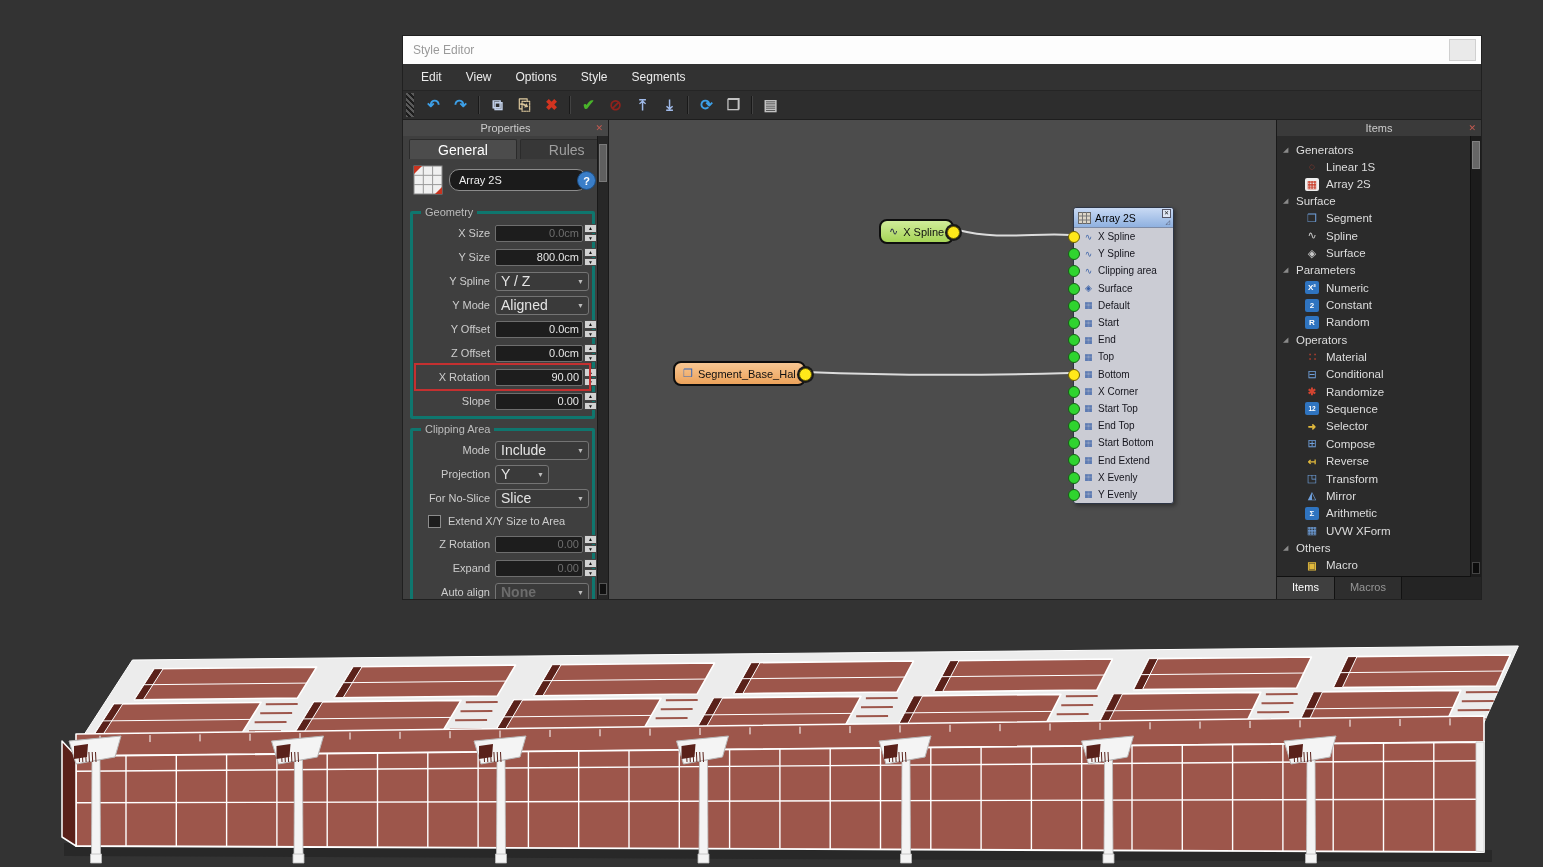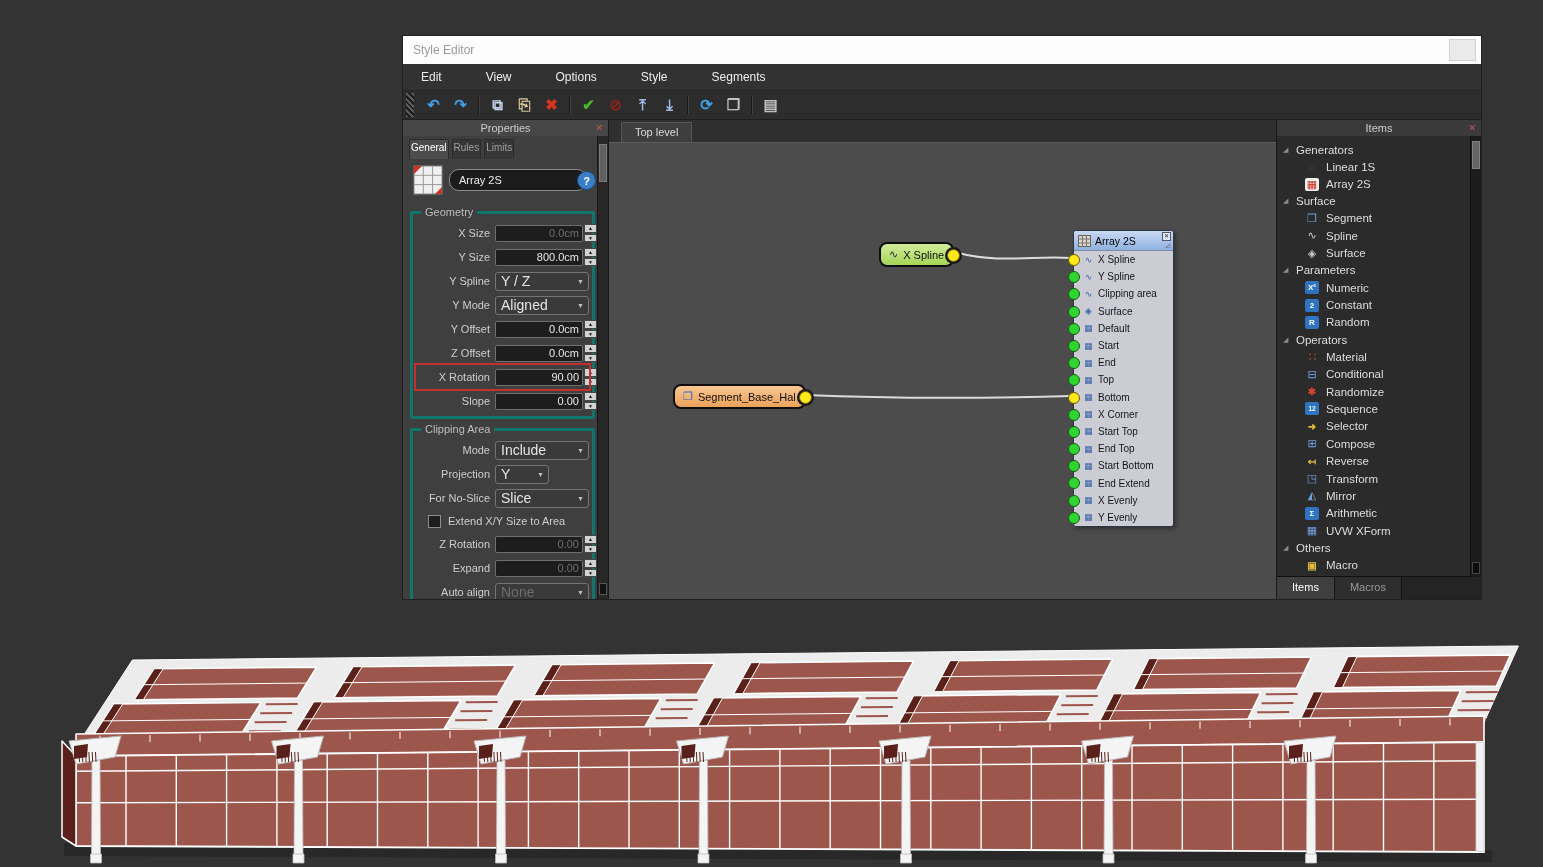--- a/index.html
+++ b/index.html
@@ -4,57 +4,57 @@
 <style>
   html,body{margin:0;padding:0;background:#333;}
   body{font-family:"Liberation Sans",sans-serif;}
   #stage{position:relative;width:1543px;height:867px;background:#333333;overflow:hidden;}
   #model{position:absolute;left:0;top:0;}
 
   
   #win{position:absolute;left:403px;top:36px;width:1078px;height:563px;display:flex;flex-direction:column;box-shadow:0 0 0 1px #202020;}
   .titlebar{height:28px;background:#fdfdfd;display:flex;align-items:center;padding:0 5px 0 10px;color:#9a9a9a;font-size:12px;flex:0 0 auto;}
   .tclose{margin-left:auto;width:25px;height:20px;background:#eaeaea;border:1px solid #d0d0d0;}
-  .menubar{height:26px;background:#323232;display:flex;align-items:center;padding-left:6px;border-bottom:1px solid #252525;flex:0 0 auto;gap:20px;}
+  .menubar{height:26px;background:#323232;display:flex;align-items:center;padding-left:6px;border-bottom:1px solid #252525;flex:0 0 auto;}
   .menubar .mi{color:#ececec;font-size:12px;padding:0 12px;height:100%;display:flex;align-items:center;}
   .toolbar{height:28px;background:#2d2d2d;display:flex;align-items:center;gap:2px;padding-left:3px;border-bottom:1px solid #1e1e1e;flex:0 0 auto;}
   .grip{width:8px;height:24px;margin-right:5px;background:repeating-linear-gradient(45deg,#5a5a5a 0 2px,#1d1d1d 2px 4px);}
   .tbtn{width:25px;height:22px;display:flex;align-items:center;justify-content:center;font-size:15px;font-weight:bold;}
   .tsep{width:1px;height:18px;background:#191919;border-right:1px solid #424242;margin:0 3px;}
   .cb{color:#3da0e8}.cc{color:#c4d2ea}.cp{color:#d8c49a}.cr{color:#d23420}.cg{color:#49b32a}
   .cdr{color:#8e221c}.clb{color:#9fb9e8}.cgr{color:#c2c2c2}
 
   .bodyrow{flex:1;display:flex;min-height:0;}
 
   
   #props{width:205px;background:#3f3f3f;position:relative;border-right:1px solid #1a1a1a;overflow:hidden;}
   .phead{height:16px;background:#474747;color:#cccccc;font-size:11px;display:flex;align-items:center;justify-content:center;position:relative;}
   .phead .x,.ihead .x{position:absolute;right:5px;color:#c25a50;font-size:9px;}
   .ptabs{display:flex;padding:3px 4px 0 6px;gap:3px;height:20px;}
-  .ptab{padding:2px 1px;font-size:10px;color:#9f9f9f;background:#373737;border:1px solid #2b2b2b;border-bottom:none;border-radius:2px 2px 0 0;}
+  .ptab{padding:2px 28px;font-size:14px;color:#9f9f9f;background:#373737;border:1px solid #2b2b2b;border-bottom:none;border-radius:2px 2px 0 0;}
   .ptab.act{background:#4c4c4c;color:#ffffff;}
   .namerow{height:40px;position:relative;margin-top:3px;}
   .gicon{position:absolute;left:10px;top:3px;}
   .nameinput{position:absolute;left:46px;top:7px;width:118px;height:20px;background:#1b1b1b;border:1px solid #8c8c8c;border-radius:10px;color:#ededed;font-size:11px;padding:0 9px;font-family:"Liberation Sans",sans-serif;}
   .helpbtn{position:absolute;right:12px;top:9px;width:17px;height:17px;border-radius:50%;background:#3a7ec8;color:#fff;font-size:11px;font-weight:bold;display:flex;align-items:center;justify-content:center;border:1px solid #1c4f86;}
   .group{margin:9px 13px 0 7px;border:3px solid #0f766e;border-radius:2px;position:relative;padding:7px 3px 3px 3px;}
   .group>.gt{position:absolute;top:-8px;left:8px;background:#3f3f3f;padding:0 4px;color:#bdbdbd;font-size:11px;}
   .prow-g{display:flex;align-items:center;height:24px;}
   .plabel{flex:0 0 74px;text-align:right;color:#cccccc;font-size:11px;margin-right:5px;white-space:nowrap;}
   .pfield{display:flex;align-items:center;gap:1px;}
   .pfield input{width:80px;height:15px;background:#1d1d1d;border:1px solid #6e6e6e;border-radius:2px;color:#e6e6e6;font-size:11px;text-align:right;padding:0 3px;font-family:"Liberation Sans",sans-serif;}
   .dis input{color:#6e6e6e;}
   .spin{width:13px;height:18px;display:flex;flex-direction:column;gap:1px;}
   .spin i{flex:1;background:#d2d2d2;border:1px solid #454545;font-style:normal;font-size:5px;color:#111;display:flex;align-items:center;justify-content:center;}
   .spin i.up::after{content:"▲";} .spin i.dn::after{content:"▼";}
   .pdrop{width:100px;height:17px;background:#3a3a3a;border:1px solid #747474;border-radius:3px;display:flex;align-items:center;color:#e4e4e4;font-size:14px;padding:0 5px;position:relative;}
   .pdrop b{font-weight:normal;}
   .pdrop::after{content:"▼";position:absolute;right:4px;font-size:7px;color:#bdbdbd;}
   .pdrop.narrow{width:42px;}
-  .pdrop.dis2 b{color:#6c6c6c;}
+  .pdrop.dis2 b{color:#6c6c6c;font-weight:bold;}
   .hl{outline:2px solid #c43030;}
   .chkrow{display:flex;align-items:center;height:22px;padding-left:12px;gap:7px;}
   .cbox{width:11px;height:11px;background:#1d1d1d;border:1px solid #8c8c8c;}
   .clabel{color:#cccccc;font-size:11px;}
   .suffix{color:#cccccc;font-size:11px;margin-left:5px;}
   .pscroll{position:absolute;right:0;top:16px;bottom:0;width:10px;background:#272727;border-left:1px solid #191919;}
   .pscroll .th{position:absolute;left:1px;right:1px;top:8px;height:36px;background:#606060;border:1px solid #7a7a7a;}
   .pscroll .bsq{position:absolute;left:1px;right:1px;bottom:4px;height:10px;background:#111;border:1px solid #555;}
 
   
@@ -499,23 +499,20 @@
             </div>
         </div>
 
         <div class="pscroll">
             <span class="th"></span>
             <span class="bsq"></span>
           </div>
       </div>
 
       <div id="ncanvas">
-        <div class="ntabs">
-          <span class="ntab">Top level</span>
-        </div>
         <div class="ncontent">
           <svg class="wires" width="669" height="463">
             <path d="M349,110 C392,121 428,112 461,115" fill="none" stroke="#dcdcdc" stroke-width="2"></path>
             <path d="M197,252 C290,256 390,255 461,253" fill="none" stroke="#dcdcdc" stroke-width="2"></path>
           </svg>
 
           <div class="gnode" id="nodeX">
             <span class="gly">∿</span>
             <span>X Spline</span>
             <span class="oport"></span>

